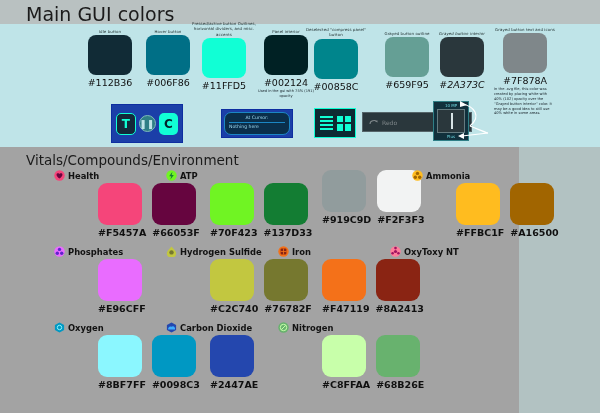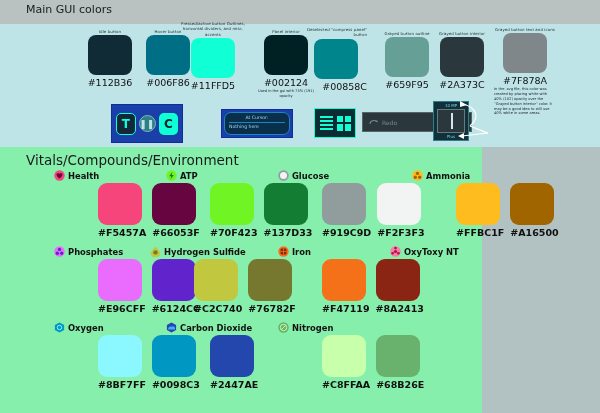--- a/index.html
+++ b/index.html
@@ -15,21 +15,21 @@
 
   
   #main-gui-section { position: absolute; left: 0; top: 0; width: 600px; height: 147px; }
 
   .section-headerbar {
     position: absolute; left: 0; top: 0; width: 600px; height: 24px;
     background: #b9c1c1;
   }
   .section-headerbar .title {
     position: absolute; left: 26px; top: 3px;
-    font-size: 11px; font-weight: 400; color: #1b1b1b;
+    font-size: 19px; font-weight: 400; color: #1b1b1b;
     font-family: "DejaVu Sans", sans-serif;
   }
   .cyan-panel {
     position: absolute; left: 0; top: 24px; width: 600px; height: 123px;
     background: #bfe4e8;
   }
 
   .swatch-col { position: absolute; text-align: center; }
   .sw-label {
     font-size: 3.9px; line-height: 1.35; color: #1c2a2a;
@@ -105,21 +105,21 @@
     height: 7px; font-size: 4px; color: #6fd8e0; text-align: center;
     line-height: 7px; font-family: "DejaVu Sans", sans-serif;
   }
   .sl-track {
     height: 24px; margin: 0 3px; background: #2a373c; border: 1px solid #657b80;
     position: relative;
   }
   .sl-track i { position: absolute; left: 50%; top: 3px; bottom: 3px; width: 1.5px; background: #d8e4e6; }
 
   
-  #vitals-section { position: absolute; left: 0; top: 147px; width: 482px; height: 266px; background: #86efac; }
+  #vitals-section { position: absolute; left: 0; top: 147px; width: 519px; height: 266px; background: #a3a3a3; }
   #vitals-section .v-title {
     position: absolute; left: 26px; top: 5px; font-size: 13.5px; color: #1b1b1b;
     font-family: "DejaVu Sans", sans-serif;
   }
 
   .v-row { position: absolute; left: 0; width: 600px; }
   .v-group { position: absolute; font-weight: bold; }
   .v-grouphead {
     display: flex; align-items: center; gap: 3px; height: 13px;
     font-size: 8.4px; color: #121212; white-space: nowrap;
@@ -148,46 +148,46 @@
     <div class="sw-box" style="background:#112B36;"></div>
     <div class="sw-hex">#112B36</div>
   </div>
 
   <div class="swatch-col" style="left:140px; top:29px; width:56px;">
     <div class="sw-label">Hover button</div>
     <div class="sw-box" style="background:#006F86;"></div>
     <div class="sw-hex">#006F86</div>
   </div>
 
-  <div class="swatch-col" style="left:178px; top:21px; width:70px;">
+  <div class="swatch-col" style="left:189px; top:21px; width:70px;">
     <div class="sw-label">Pressed/active button Outlines, horizontal dividers, and misc. accents</div>
     <div class="sw-box" style="background:#11FFD5;"></div>
     <div class="sw-hex">#11FFD5</div>
   </div>
 
   <div class="swatch-col" style="left:258px; top:29px; width:56px;">
     <div class="sw-label">Panel interior</div>
     <div class="sw-box" style="background:#002124;"></div>
     <div class="sw-hex">#002124</div>
     <div class="sw-note">Used in the gui with 75% (191) opacity</div>
   </div>
 
-  <div class="swatch-col" style="left:305px; top:27px; width:62px;text-align:right;">
+  <div class="swatch-col" style="left:305px; top:27px; width:62px;">
     <div class="sw-label">Deselected "compress panel" button</div>
     <div class="sw-box" style="background:#00858C;"></div>
     <div class="sw-hex">#00858C</div>
   </div>
 
   <div class="swatch-col" style="left:376px; top:31px; width:62px;">
     <div class="sw-label">Grayed button outline</div>
     <div class="sw-box" style="background:#659F95;"></div>
     <div class="sw-hex">#659F95</div>
   </div>
 
-  <div class="swatch-col" style="left:431px; top:31px; width:62px;">
+  <div class="swatch-col" style="left:431px; top:31px; width:62px;font-style:italic;">
     <div class="sw-label">Grayed button interior</div>
     <div class="sw-box" style="background:#2A373C;"></div>
     <div class="sw-hex">#2A373C</div>
   </div>
 
   <div class="swatch-col" style="left:494px; top:27px; width:62px;">
     <div class="sw-label">Grayed button text and icons</div>
     <div class="sw-box" style="background:#7F878A;"></div>
     <div class="sw-hex">#7F878A</div>
     <div class="sw-note left">In the .svg file, this color was created by placing white with 40% (102) opacity over the "Grayed button interior" color. It may be a good idea to still use 40% white in some areas.</div>
@@ -301,29 +301,20 @@
           <div class="v-hex">#70F423</div>
         </div>
         <div class="v-cell">
           <div class="v-box" style="background:#137D33;"></div>
           <div class="v-hex">#137D33</div>
         </div>
       </div>
     </div>
 
     <div class="v-group" style="left:278px;">
-      <div class="v-grouphead">
-        <span class="v-icon">
-          <svg width="11" height="11" viewBox="0 0 11 11">
-              <circle cx="5.5" cy="5.5" r="5.2" fill="#919C9D"></circle>
-          <circle cx="5.5" cy="5.5" r="3.5" fill="#F2F3F3"></circle>
-            </svg>
-        </span>
-        <span>Glucose</span>
-      </div>
       <div class="v-pair">
         <div class="v-cell">
           <div class="v-box" style="background:#919C9D;"></div>
           <div class="v-hex">#919C9D</div>
         </div>
         <div class="v-cell">
           <div class="v-box" style="background:#F2F3F3;"></div>
           <div class="v-hex">#F2F3F3</div>
         </div>
       </div>
@@ -367,28 +358,24 @@
           <circle cx="7.7" cy="7.2" r="1.7" fill="#6124CC"></circle>
             </svg>
         </span>
         <span>Phosphates</span>
       </div>
       <div class="v-pair">
         <div class="v-cell">
           <div class="v-box" style="background:#E96CFF;"></div>
           <div class="v-hex">#E96CFF</div>
         </div>
-        <div class="v-cell">
-          <div class="v-box" style="background:#6124CC;"></div>
-          <div class="v-hex">#6124CC</div>
-        </div>
-      </div>
-    </div>
-
-    <div class="v-group" style="left:150px;">
+      </div>
+    </div>
+
+    <div class="v-group" style="left:166px;">
       <div class="v-grouphead">
         <span class="v-icon">
           <svg width="11" height="11" viewBox="0 0 11 11">
           <path d="M5.5 0.5 C8.5 4 10.2 5.5 10.2 7.3 A4.7 4.7 0 0 1 0.8 7.3 C0.8 5.5 2.5 4 5.5 0.5Z" fill="#C2C740"></path>
           <circle cx="5.5" cy="6.4" r="2.2" fill="#76782F"></circle>
             </svg>
         </span>
         <span>Hydrogen Sulfide</span>
       </div>
       <div class="v-pair">

